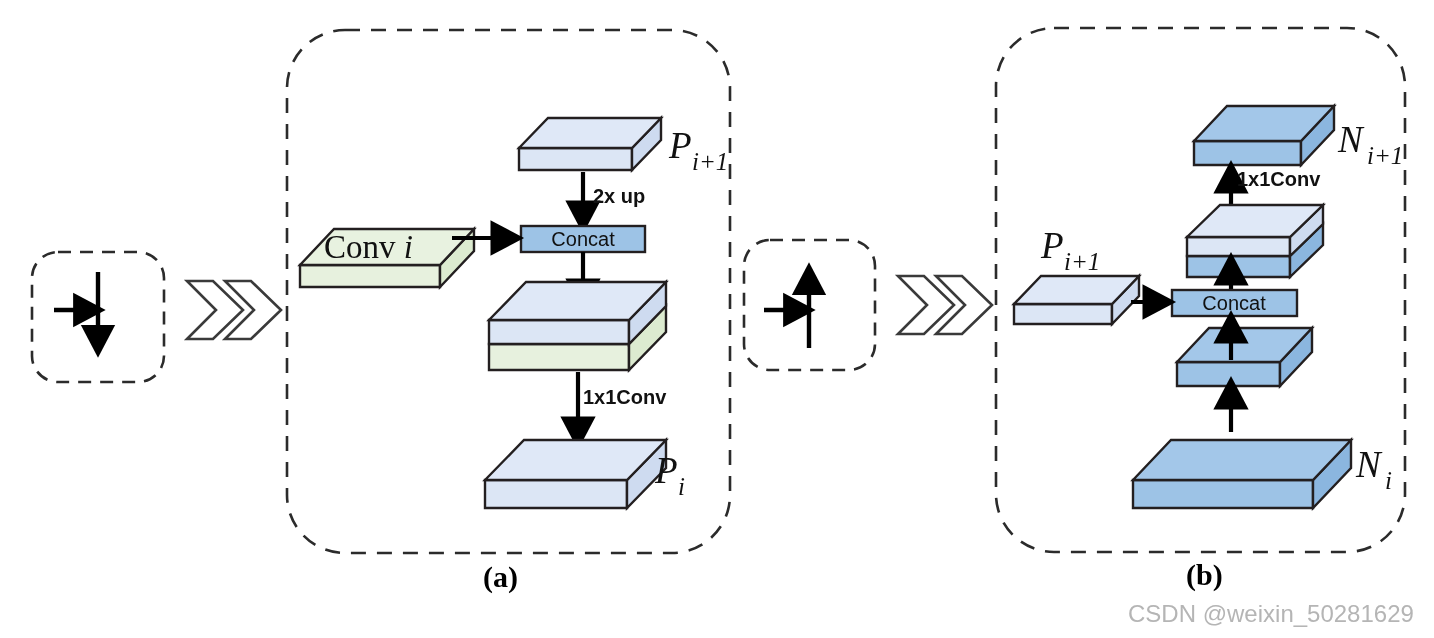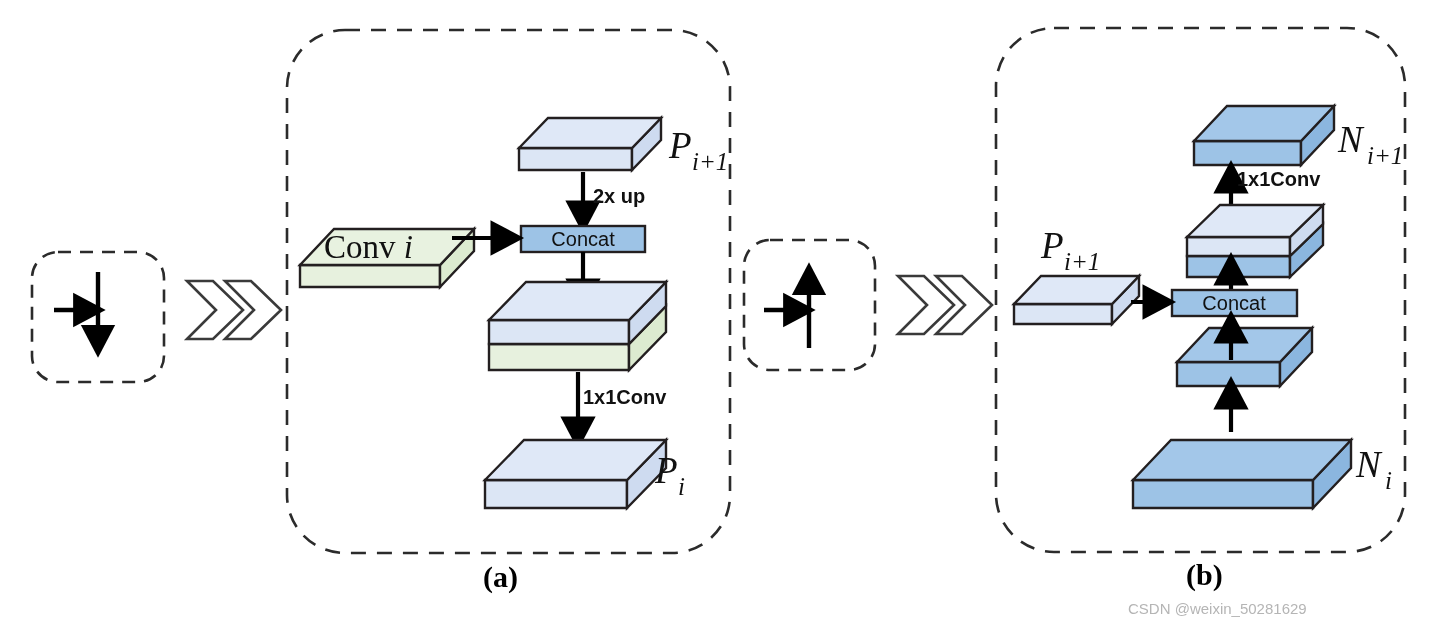--- a/index.html
+++ b/index.html
@@ -32,21 +32,21 @@
     color: #000000;
     letter-spacing: 0px;
   }
   #caption-a { left: 483px; top: 560px; }
   #caption-b { left: 1186px; top: 558px; }
   .watermark {
     position: absolute;
     left: 1128px;
     top: 600px;
     font-family: "Liberation Sans", sans-serif;
-    font-size: 15px;
+    font-size: 24px;
     color: #b5b5b5;
     white-space: nowrap;
   }
 </style>
 </head>
 <body>
 
 <div id="stage">
 
   <svg class="layer" viewBox="0 0 1434 638">

